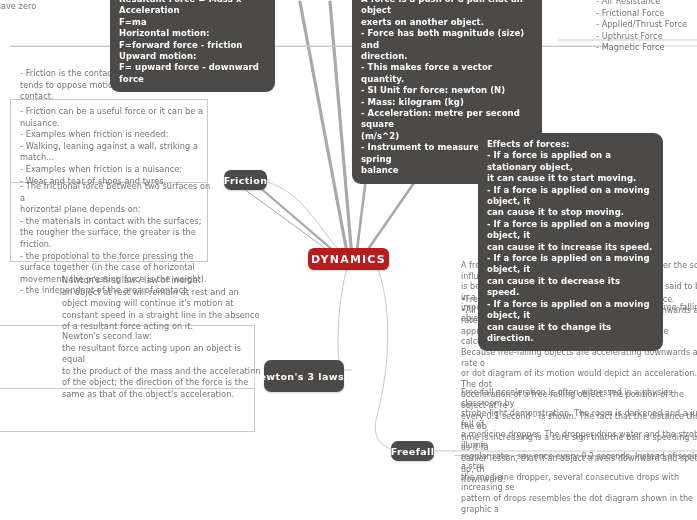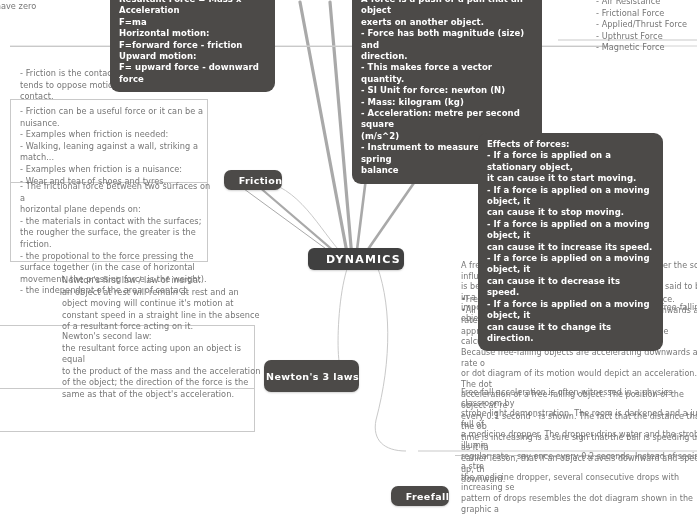--- a/index.html
+++ b/index.html
@@ -20,24 +20,23 @@
     background:#4c4a48;
     color:#ffffff;
     border-radius:7px;
     font-weight:bold;
     font-size:9.5px;
     letter-spacing:.4px;
     display:flex;align-items:center;justify-content:center;
     white-space:nowrap;
     box-shadow:0 1px 2px rgba(0,0,0,.18);
     z-index:6;
-    padding-left:15px;
   }
   .pill.root{
-    background:#404040;
+    background:#b91c1c;
     font-size:11px;
     letter-spacing:1.2px;
     border-radius:6px;
   }
 
   
   .darkbox{
     position:absolute;
     background:#4c4a48;
     color:#ffffff;
@@ -225,21 +224,21 @@
 pattern of drops resembles the dot diagram shown in the graphic a</div>
 
   <div class="pill" style="left:224px;top:170px;width:43px;height:20px;">
     <span>Friction</span>
   </div>
 
   <div class="pill" style="left:264px;top:360px;width:80px;height:32px;justify-content:flex-end;">
     <span>Newton's 3 laws</span>
   </div>
 
-  <div class="pill" style="left:391px;top:441px;width:43px;height:20px;margin-top:45px;">
+  <div class="pill" style="left:391px;top:441px;width:43px;height:20px;">
     <span>Freefall</span>
   </div>
 
   <div class="pill root" style="left:308px;top:248px;width:81px;height:22px;">
     <span>DYNAMICS</span>
   </div>
 
 </div>
 
 </body></html>

